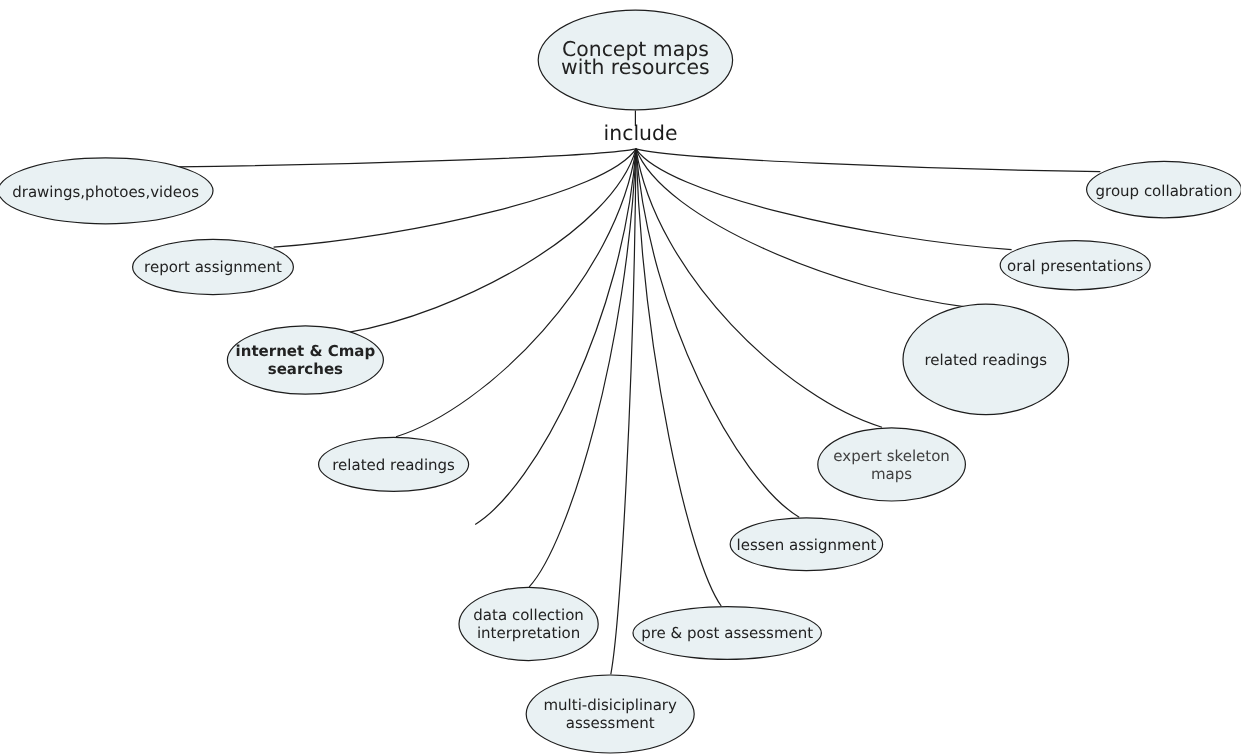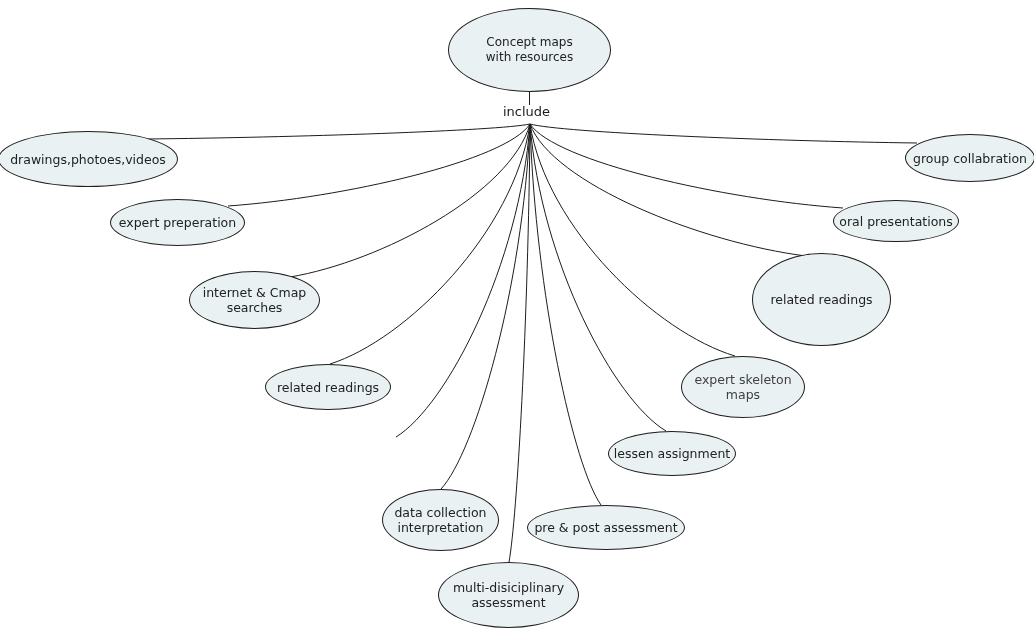--- a/index.html
+++ b/index.html
@@ -36,27 +36,27 @@
     align-items: center;
     justify-content: center;
     text-align: center;
     color: #222222;
     font-size: 12.5px;
     line-height: 15px;
     white-space: pre-line;
     z-index: 3;
   }
   .node.root {
-    font-size: 12px;
+    font-size: 17px;
   }
   .link-label {
     position: absolute;
     z-index: 4;
     color: #1a1a1a;
-    font-size: 13px;
+    font-size: 17px;
     line-height: 14px;
     background: #ffffff;
     padding: 0 3px;
     white-space: nowrap;
   }
 </style>
 </head>
 <body>
 
 <div id="map-canvas" style="background: rgb(255, 255, 255);">
@@ -77,22 +77,22 @@
       <path d="M 530 124 C 555.04 161.8 724.06 199.60000000000002 843 208" fill="none" stroke="#1d1d1d" stroke-width="1"></path>
       <path d="M 530 124 C 560.96 132.55 769.94 141.1 917 143" fill="none" stroke="#1d1d1d" stroke-width="1"></path>
     </svg>
 
   <div class="node root" style="left: 448px; top: 8px; width: 163px; height: 84px; background: rgb(233, 241, 243); border-color: rgb(29, 29, 29); color: rgb(34, 34, 34);">Concept maps
 with resources</div>
 
   <div class="link-label" style="left: 500px; top: 105px;">include</div>
 
 <div class="node" style="left: -2px; top: 131px; width: 180px; height: 56px; background: rgb(233, 241, 243); border-color: rgb(29, 29, 29); color: rgb(34, 34, 34);">drawings,photoes,videos</div>
-    <div class="node" style="left: 110px; top: 199px; width: 135px; height: 47px; background: rgb(233, 241, 243); border-color: rgb(29, 29, 29); color: rgb(34, 34, 34);">expert preperation</div>
-    <div class="node" style="left: 189px; top: 271px; width: 131px; height: 58px; background: rgb(233, 241, 243); border-color: rgb(29, 29, 29); color: rgb(34, 34, 34);">internet &amp; Cmap
+    <div class="node" style="left: 110px; top: 199px; width: 135px; height: 47px; background: rgb(233, 241, 243); border-color: rgb(29, 29, 29); color: rgb(34, 34, 34);">report assignment</div>
+    <div class="node" style="left: 189px; top: 271px; width: 131px; height: 58px; background: rgb(233, 241, 243); border-color: rgb(29, 29, 29); color: rgb(34, 34, 34); font-weight: bold;">internet &amp; Cmap
 searches</div>
     <div class="node" style="left: 265px; top: 364px; width: 126px; height: 46px; background: rgb(233, 241, 243); border-color: rgb(29, 29, 29); color: rgb(34, 34, 34);">related readings</div>
     <div class="node" style="left: 382px; top: 489px; width: 117px; height: 62px; background: rgb(233, 241, 243); border-color: rgb(29, 29, 29); color: rgb(34, 34, 34);">data collection
 interpretation</div>
     <div class="node" style="left: 438px; top: 562px; width: 141px; height: 66px; background: rgb(233, 241, 243); border-color: rgb(29, 29, 29); color: rgb(34, 34, 34);">multi-disiciplinary
 assessment</div>
     <div class="node" style="left: 527px; top: 505px; width: 158px; height: 45px; background: rgb(233, 241, 243); border-color: rgb(29, 29, 29); color: rgb(34, 34, 34);">pre &amp; post assessment</div>
     <div class="node" style="left: 608px; top: 431px; width: 128px; height: 45px; background: rgb(233, 241, 243); border-color: rgb(29, 29, 29); color: rgb(34, 34, 34);">lessen assignment</div>
     <div class="node" style="left: 681px; top: 356px; width: 124px; height: 62px; background: rgb(233, 241, 243); border-color: rgb(29, 29, 29); color: #404040;">expert skeleton
 maps</div>

